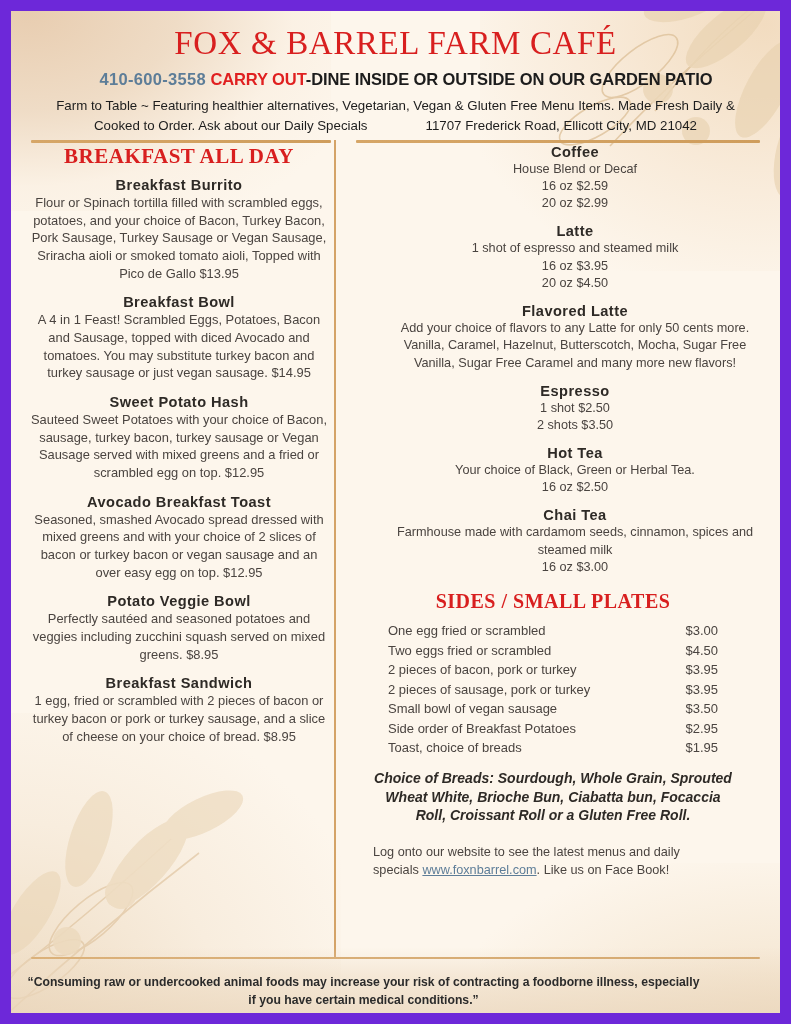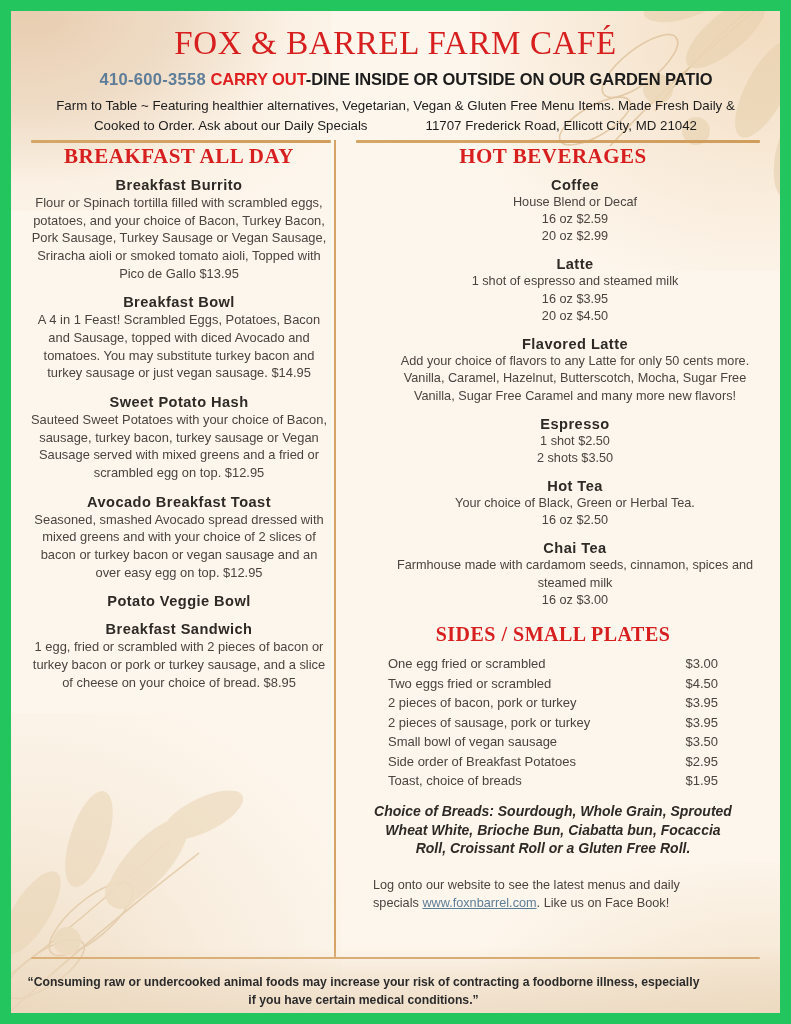--- a/index.html
+++ b/index.html
@@ -4,21 +4,21 @@
 <style>
   html, body {
     margin: 0;
     padding: 0;
     background: #ffffff;
   }
   .page {
     position: relative;
     width: 791px;
     height: 1024px;
-    background: #22c55e;
+    background: #6d28d9;
     overflow: hidden;
     font-family: "Liberation Sans", sans-serif;
   }
   .sheet {
     position: absolute;
     left: 11px;
     top: 11px;
     width: 769px;
     height: 1002px;
     background: #fdf6ec;
@@ -236,29 +236,29 @@
         <div class="item">
           <div class="item-name">Sweet Potato Hash</div>
           <div class="item-desc">Sauteed Sweet Potatoes with your choice of Bacon, sausage, turkey bacon, turkey sausage or Vegan Sausage served with mixed greens and a fried or scrambled egg on top.    $12.95</div>
         </div>
         <div class="item">
           <div class="item-name">Avocado Breakfast Toast</div>
           <div class="item-desc">Seasoned, smashed Avocado spread dressed with mixed greens and with your choice of 2 slices of bacon or turkey bacon or vegan sausage and an over easy egg on top.    $12.95</div>
         </div>
         <div class="item">
           <div class="item-name">Potato Veggie Bowl</div>
+          <div class="item-desc">Perfectly sautéed and seasoned potatoes and veggies including zucchini squash served on mixed greens.    $8.95</div>
         </div>
         <div class="item">
           <div class="item-name">Breakfast Sandwich</div>
           <div class="item-desc">1 egg, fried or scrambled with 2 pieces of bacon or turkey bacon or pork or turkey sausage, and a slice of cheese on your choice of bread.   $8.95</div>
         </div>
       </div>
 
       <div class="col-right">
-        <div class="section-head">HOT BEVERAGES</div>
 
         <div class="item bev">
           <div class="item-name">Coffee</div>
           <div class="item-desc">House Blend or Decaf</div>
           <div class="price-line">16 oz    $2.59</div>
           <div class="price-line">20 oz $2.99</div>
         </div>
 
         <div class="item bev">
           <div class="item-name">Latte</div>

